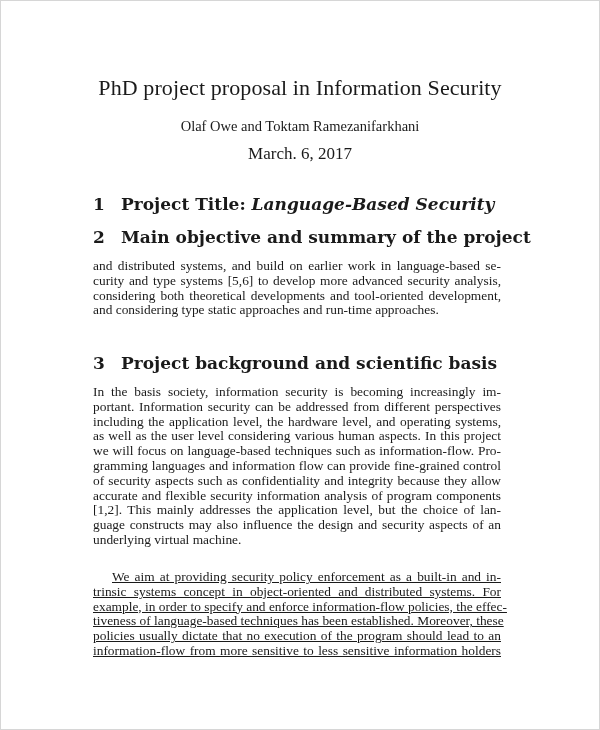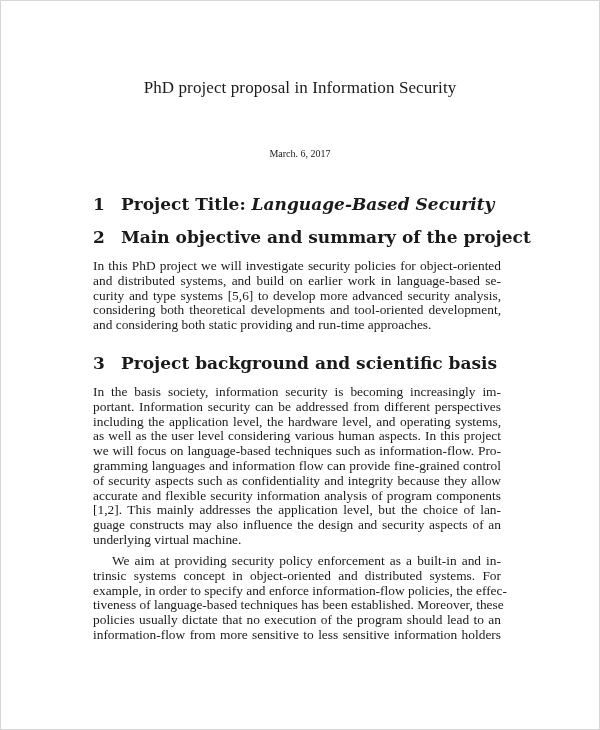--- a/index.html
+++ b/index.html
@@ -21,42 +21,42 @@
     color: #1a1a1a;
     font-family: "DejaVu Serif", "Liberation Serif", serif;
   }
   .title {
     position: absolute;
     left: 0;
     width: 598px;
     top: 74px;
     text-align: center;
     font-family: "Liberation Serif", serif;
-    font-size: 17px;
+    font-size: 22px;
     letter-spacing: 0.1px;
     line-height: 26px;
   }
   .authors {
     position: absolute;
     left: 0;
     width: 598px;
     top: 115px;
     text-align: center;
     font-family: "Liberation Serif", serif;
     font-size: 14.5px;
     line-height: 20px;
   }
   .date {
     position: absolute;
     left: 0;
     width: 598px;
     top: 143px;
     text-align: center;
     font-family: "Liberation Serif", serif;
-    font-size: 10px;
+    font-size: 17px;
     line-height: 20px;
   }
   .section-heading {
     position: absolute;
     left: 92px;
     width: 420px;
     font-family: "DejaVu Serif", serif;
     font-weight: bold;
     font-size: 17px;
     line-height: 22px;
@@ -91,45 +91,45 @@
     height: 14.8px;
   }
   .para .line.last {
     text-align-last: left;
   }
   .para .line.indent {
     text-indent: 19px;
   }
   .p1 { top: 258px; }
   .p2 { top: 384px; }
-  .p3 { top: 553px; }
+  .p3 { top: 569px; text-decoration: underline; }
 </style>
 </head>
 <body>
 
 <div class="page">
 
   <div class="title">PhD project proposal in Information Security</div>
+  <div class="authors">Olaf Owe and Toktam Ramezanifarkhani</div>
   <div class="date">March. 6, 2017</div>
 
   <div class="section-heading h1">
     <span class="num">1</span><span>Project Title:</span>
     <span class="italic">Language-Based Security</span>
   </div>
 
   <div class="section-heading h2">
     <span class="num">2</span><span>Main objective and summary of the project</span>
   </div>
 
   <div class="para p1">
-    <span class="line">In this PhD project we will investigate security policies for object-oriented</span>
     <span class="line">and distributed systems, and build on earlier work in language-based se-</span>
     <span class="line">curity and type systems [5,6] to develop more advanced security analysis,</span>
     <span class="line">considering both theoretical developments and tool-oriented development,</span>
-    <span class="line last">and considering both static providing and run-time approaches.</span>
+    <span class="line last">and considering type static approaches and run-time approaches.</span>
   </div>
 
   <div class="section-heading h3">
     <span class="num">3</span><span>Project background and scientific basis</span>
   </div>
 
   <div class="para p2">
     <span class="line">In the basis society, information security is becoming increasingly im-</span>
     <span class="line">portant. Information security can be addressed from different perspectives</span>
     <span class="line">including the application level, the hardware level, and operating systems,</span>

